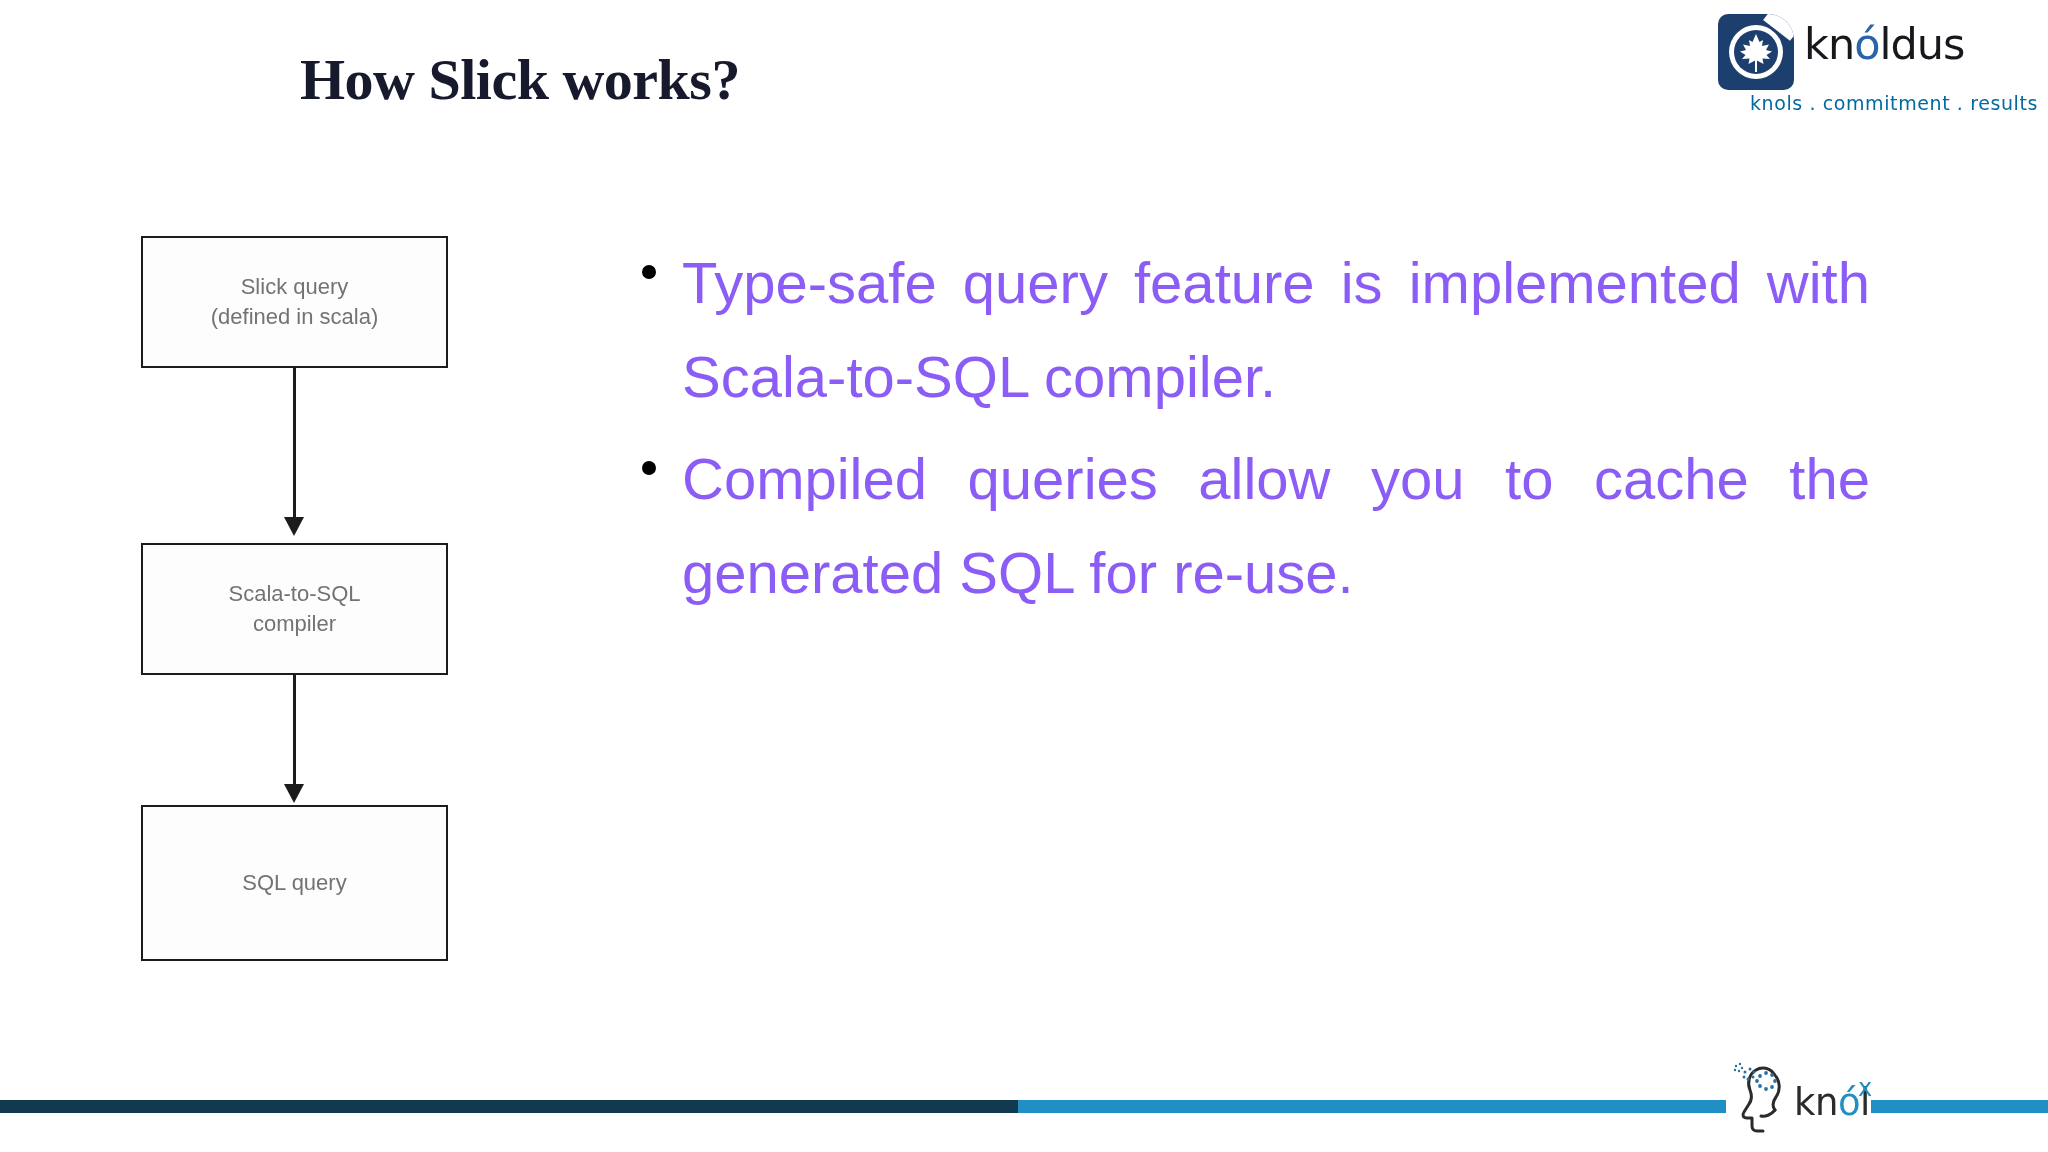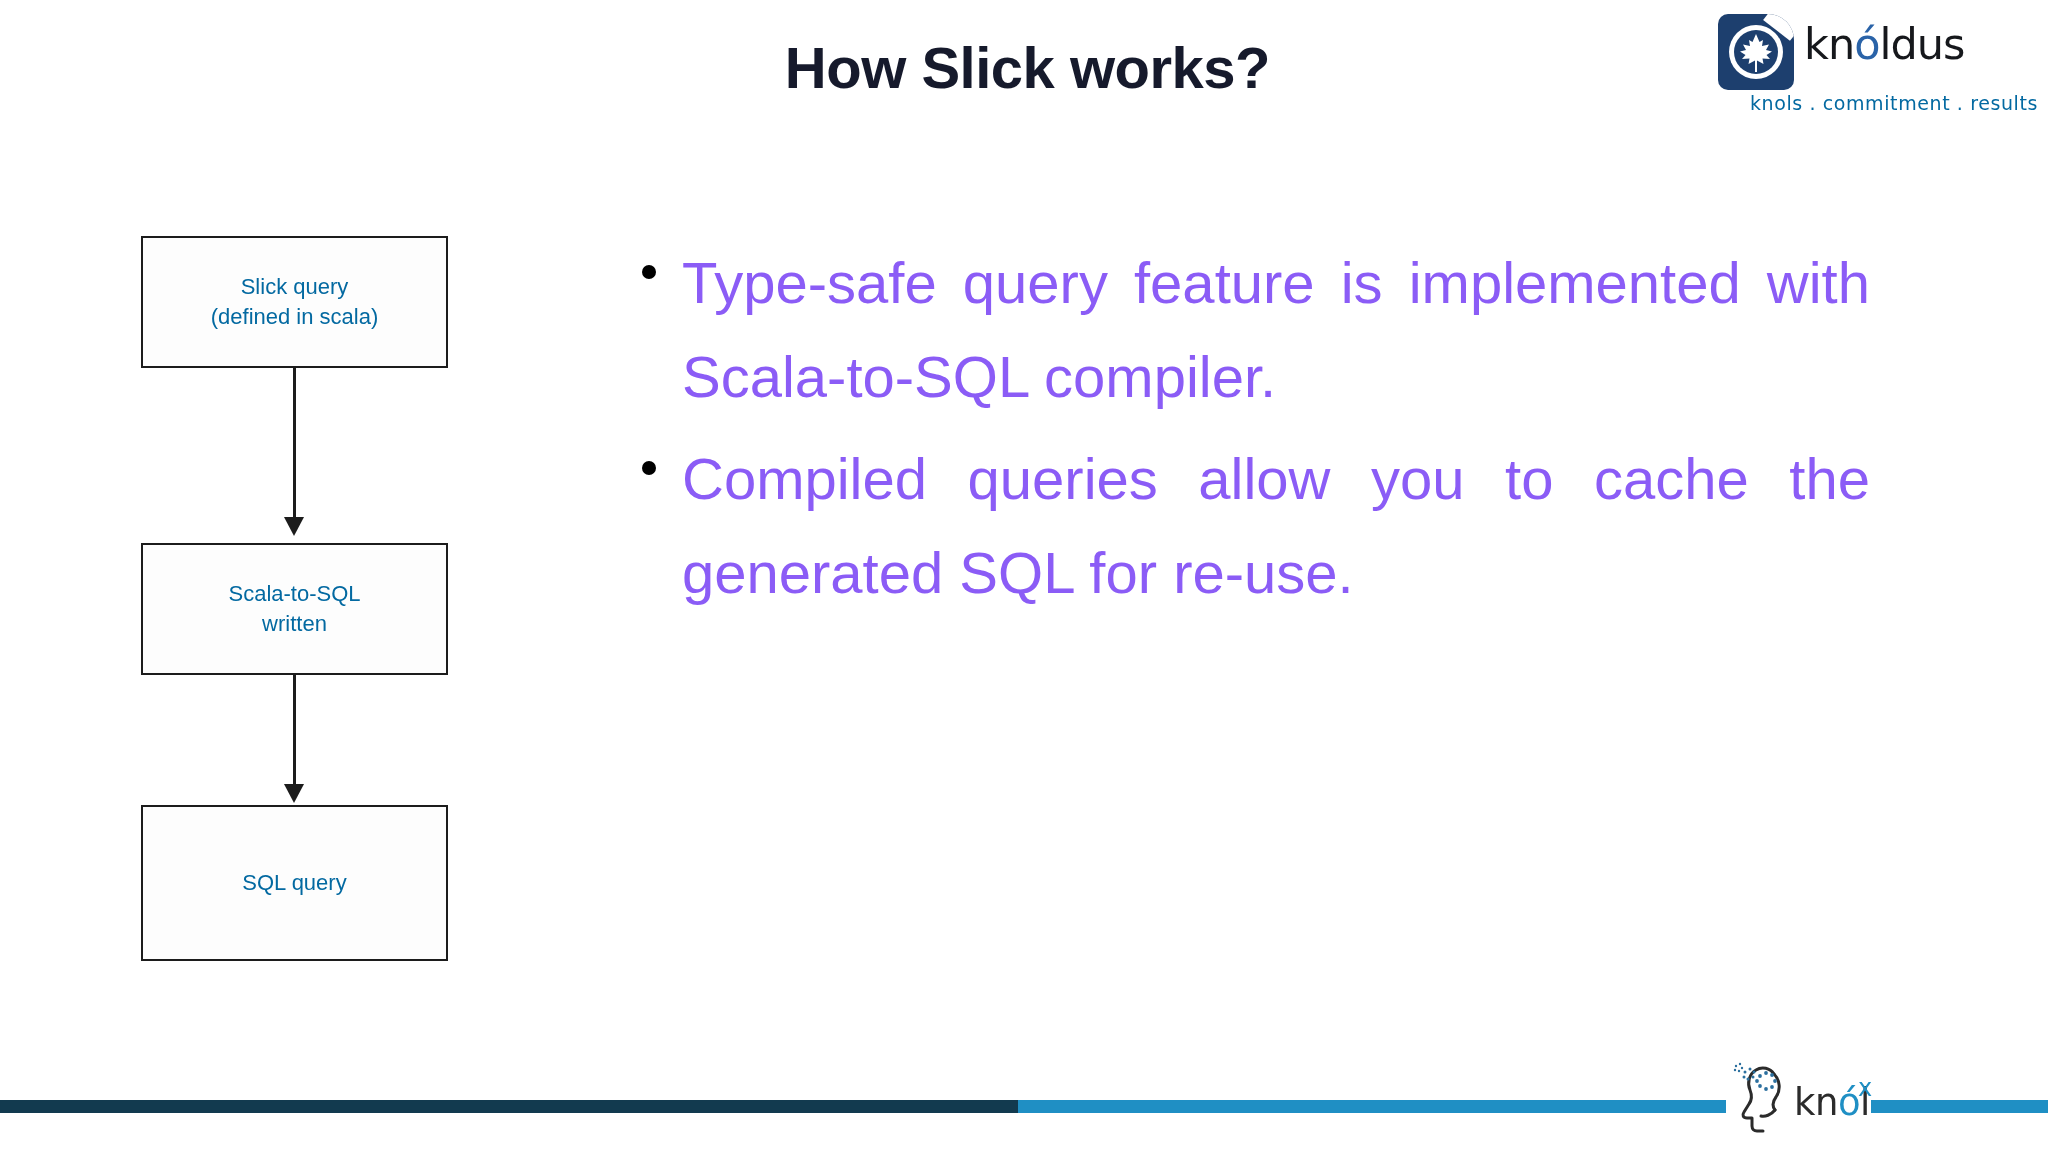--- a/index.html
+++ b/index.html
@@ -20,24 +20,24 @@
   .slide {
     position: absolute;
     inset: 0;
     background: #ffffff;
   }
 
   
   .slide-title {
     position: absolute;
     left: 300px;
-    top: 36px;
+    top: 48px;
     width: 970px;
-    text-align: right;
-    font-family: Liberation Sans, sans-serif;
+    text-align: left;
+    font-family: Liberation Serif, serif;
     font-weight: bold;
     font-size: 58px;
     letter-spacing: -0.5px;
     color: #161a2c;
     line-height: 1.1;
     white-space: nowrap;
   }
 
   
   .brand-logo {
@@ -132,21 +132,21 @@
     box-sizing: border-box;
     border: 2px solid #1c1c1c;
     background: #fdfdfd;
     display: flex;
     align-items: center;
     justify-content: center;
     text-align: center;
     font-family: "Liberation Sans", sans-serif;
     font-size: 22px;
     line-height: 1.35;
-    color: #0369a1;
+    color: #737373;
   }
   .flow-box .line2 { display: block; }
   #flow-box-1 { top: 0px;   height: 132px; }
   #flow-box-2 { top: 307px; height: 132px; }
   #flow-box-3 { top: 569px; height: 156px; }
 
   .flow-arrow {
     position: absolute;
     left: 152px;
     width: 3px;
@@ -287,21 +287,21 @@
       </div>
     </div>
 
     <div class="flow-arrow" id="flow-arrow-1">
       <div class="head"></div>
     </div>
 
     <div class="flow-box" id="flow-box-2">
       <div>
         <span>Scala-to-SQL</span>
-        <span class="line2">written</span>
+        <span class="line2">compiler</span>
       </div>
     </div>
 
     <div class="flow-arrow" id="flow-arrow-2">
       <div class="head"></div>
     </div>
 
     <div class="flow-box" id="flow-box-3">
       <div>
         <span>SQL query</span>

